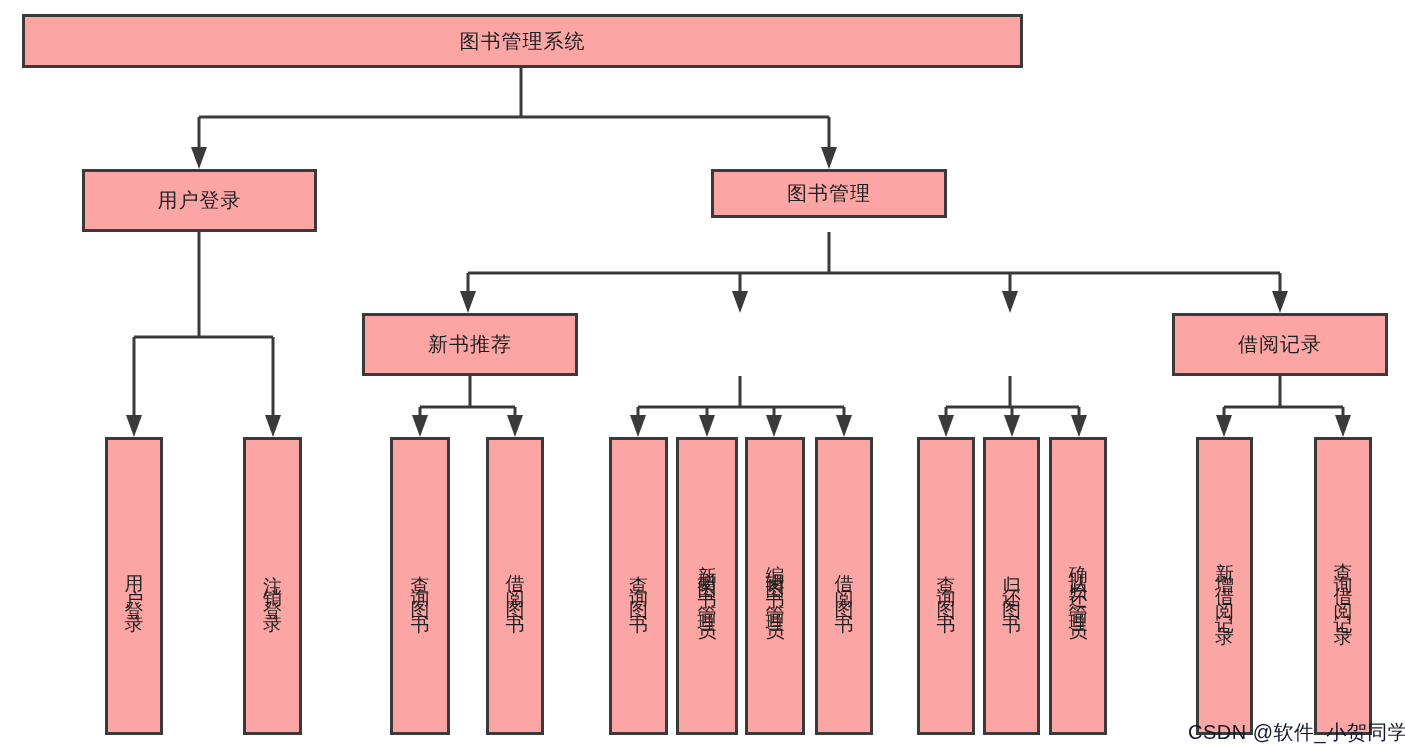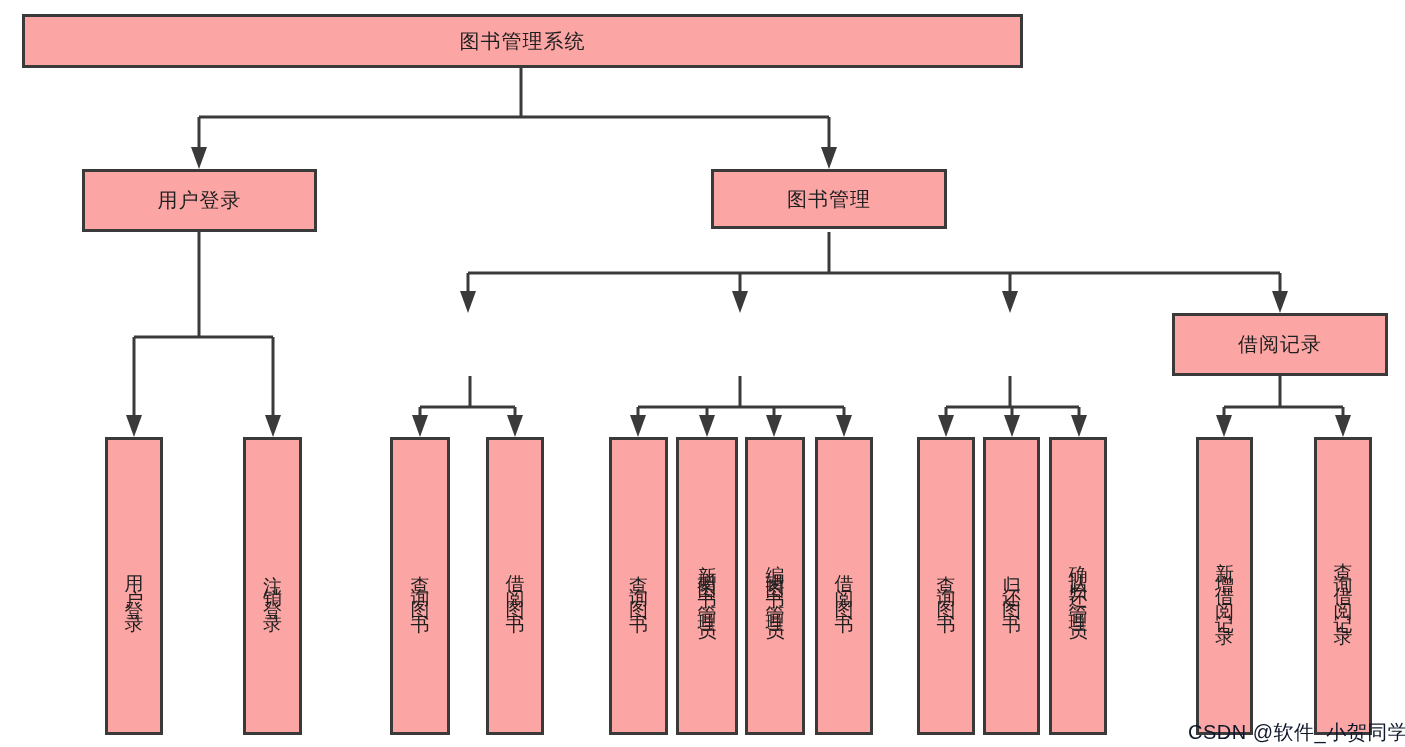--- a/index.html
+++ b/index.html
@@ -16,21 +16,21 @@
   .hbox { font-size:20px; letter-spacing:1px; }
   .vbox span {
     writing-mode:vertical-rl; text-orientation:mixed;
     font-size:19px; line-height:1.05; letter-spacing:13px; white-space:nowrap;
   }
   .vbox.tight span { letter-spacing:8px; }
 
   
   #root        { left:22px;  top:14px;  width:1001px; height:54px; }
   #l1-login    { left:82px;  top:169px; width:235px;  height:63px; }
-  #l1-mgmt     { left:711px; top:169px; width:236px;  height:60px; }
+  #l1-mgmt     { left:711px; top:169px; width:236px;  height:49px; }
   #l2-new      { left:362px; top:313px; width:216px;  height:63px; }
   #l2-borrow   { left:632px; top:313px; width:215px;  height:63px; }
   #l2-current  { left:902px; top:313px; width:216px;  height:63px; }
   #l2-records  { left:1172px;top:313px; width:216px;  height:63px; }
 
   .leaf { top:437px; height:298px; }
   #lf-1  { left:105px;  width:58px; }
   #lf-2  { left:243px;  width:59px; }
   #lf-3  { left:390px;  width:60px; }
   #lf-4  { left:486px;  width:58px; }
@@ -138,20 +138,23 @@
     <span>图书管理系统</span>
   </div>
 
   <div class="box hbox" id="l1-login">
     <span>用户登录</span>
   </div>
   <div class="box hbox" id="l1-mgmt">
     <span>图书管理</span>
   </div>
 
+  <div class="box hbox" id="l2-new">
+    <span>新书推荐</span>
+  </div>
   <div class="box hbox" id="l2-records">
     <span>借阅记录</span>
   </div>
 
   <div class="box vbox leaf" id="lf-1">
     <span>用户登录</span>
   </div>
   <div class="box vbox leaf" id="lf-2">
     <span>注销登录</span>
   </div>

